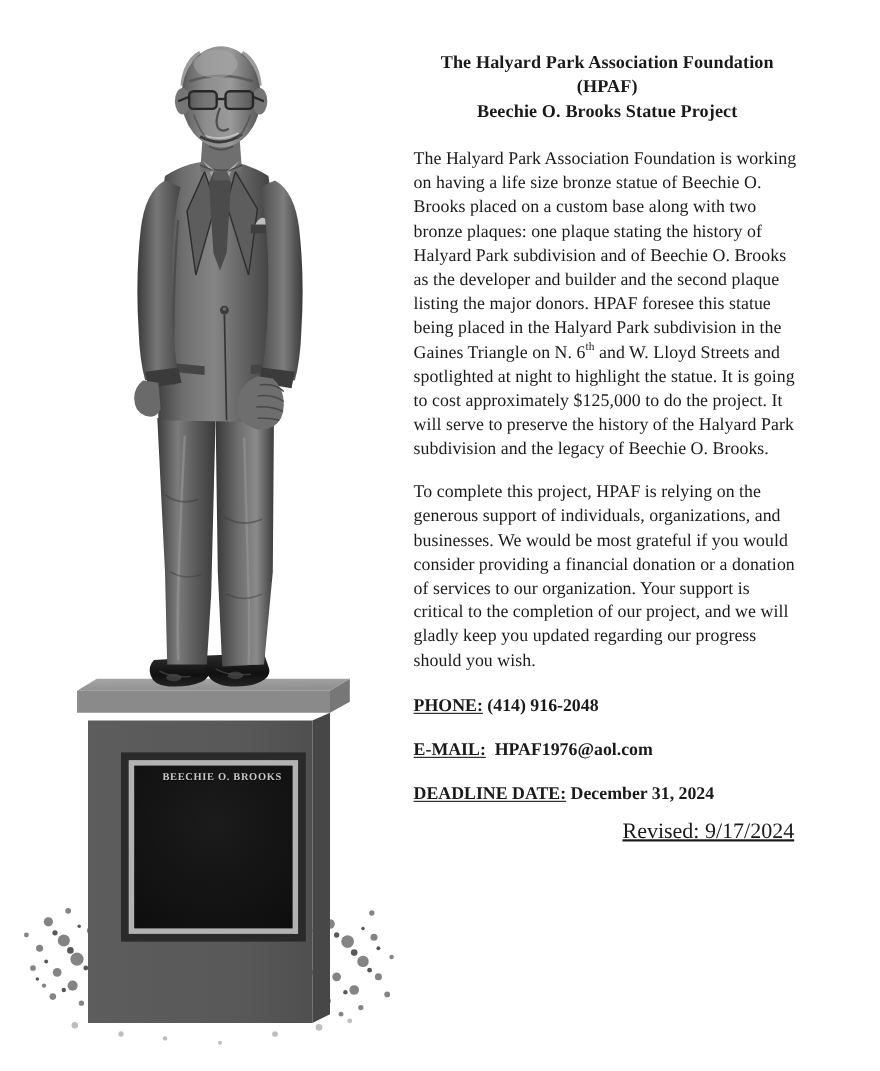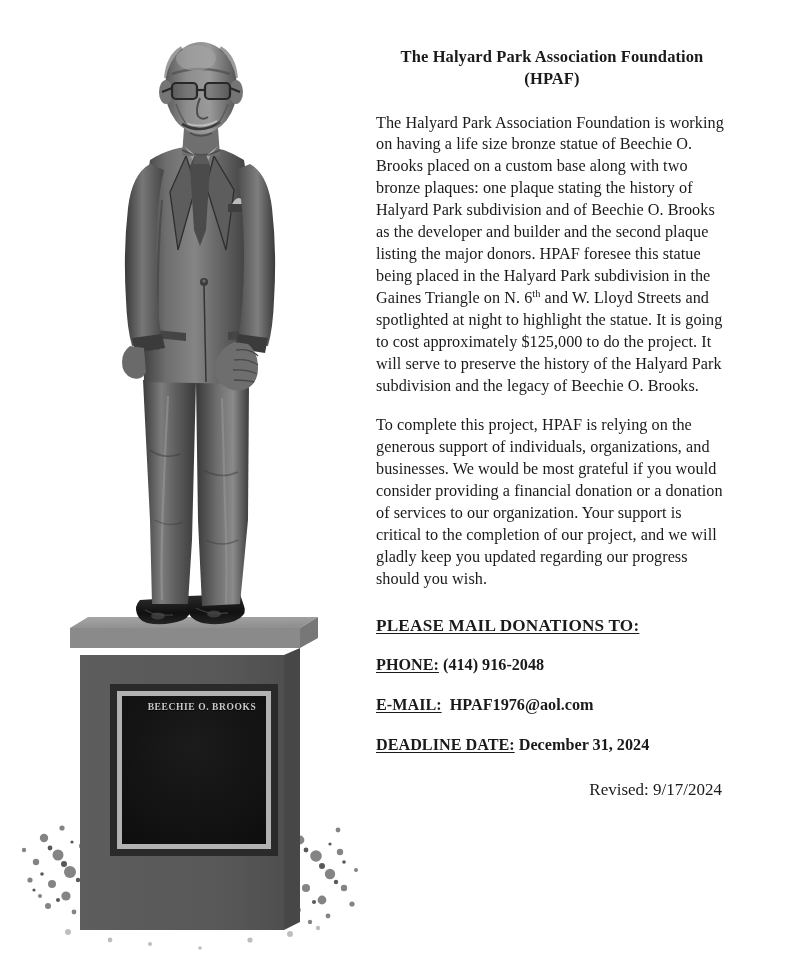--- a/index.html
+++ b/index.html
@@ -115,24 +115,25 @@
     text-underline-offset: 2px;
   }
   .contact-line .val {
     font-weight: bold;
   }
   .contact-line .val.pad {
     padding-left: 4px;
   }
 
   .revised {
-    margin-top: 24px;
+    margin-top: 12px;
     text-align: right;
     padding-right: 6px;
-    font-size: 17px;
+    font-size: 20px;
+    text-decoration: underline;
   }
 </style>
 </head>
 <body>
 
 <div class="page">
 
   <div class="illustration">
     <svg viewBox="0 0 380 974" xmlns="http://www.w3.org/2000/svg" aria-hidden="true">
       <defs>
@@ -391,33 +392,33 @@
     </svg>
 
     <div class="plaque-caption">BEECHIE O. BROOKS</div>
   </div>
 
   <div class="content">
 
     <h1 class="doc-title">
       <span class="tline">The Halyard Park Association Foundation</span>
       <span class="tline">(HPAF)</span>
+      <span class="tline">Beechie O. Brooks Statue Project</span>
     </h1>
 
     <div class="body-block">
 
       <p class="para">
         <span>The Halyard Park Association Foundation is working on having a life size bronze statue of Beechie O. Brooks placed on a custom base along with two bronze plaques: one plaque stating the history of Halyard Park subdivision and of Beechie O. Brooks as the developer and builder and the second plaque listing the major donors. HPAF foresee this statue being placed in the Halyard Park subdivision in the Gaines Triangle on N. 6</span><sup>th</sup><span> and W. Lloyd Streets and spotlighted at night to highlight the statue. It is going to cost approximately $125,000 to do the project. It will serve to preserve the history of the Halyard Park subdivision and the legacy of Beechie O. Brooks.</span>
       </p>
 
       <p class="para">To complete this project, HPAF is relying on the generous support of individuals, organizations, and businesses. We would be most grateful if you would consider providing a financial donation or a donation of services to our organization. Your support is critical to the completion of our project, and we will gladly keep you updated regarding our progress should you wish.</p>
 
     </div>
 
-    <div class="section-heading">PLEASE MAIL DONATIONS TO:</div>
 
 
     <div class="contact-line">
       <span class="lbl">PHONE:</span>
       <span class="val">(414) 916-2048</span>
     </div>
 
     <div class="contact-line">
       <span class="lbl">E-MAIL:</span>
       <span class="val pad">HPAF1976@aol.com</span>

